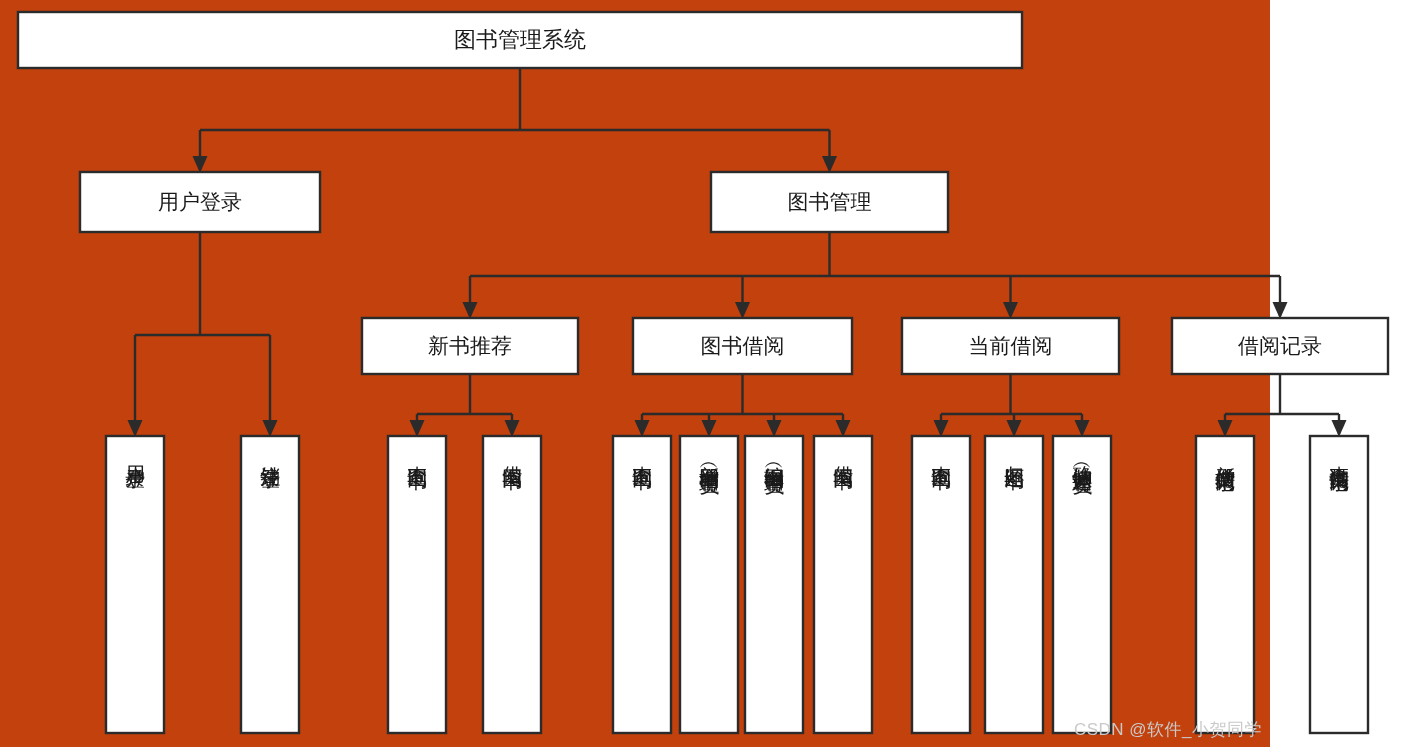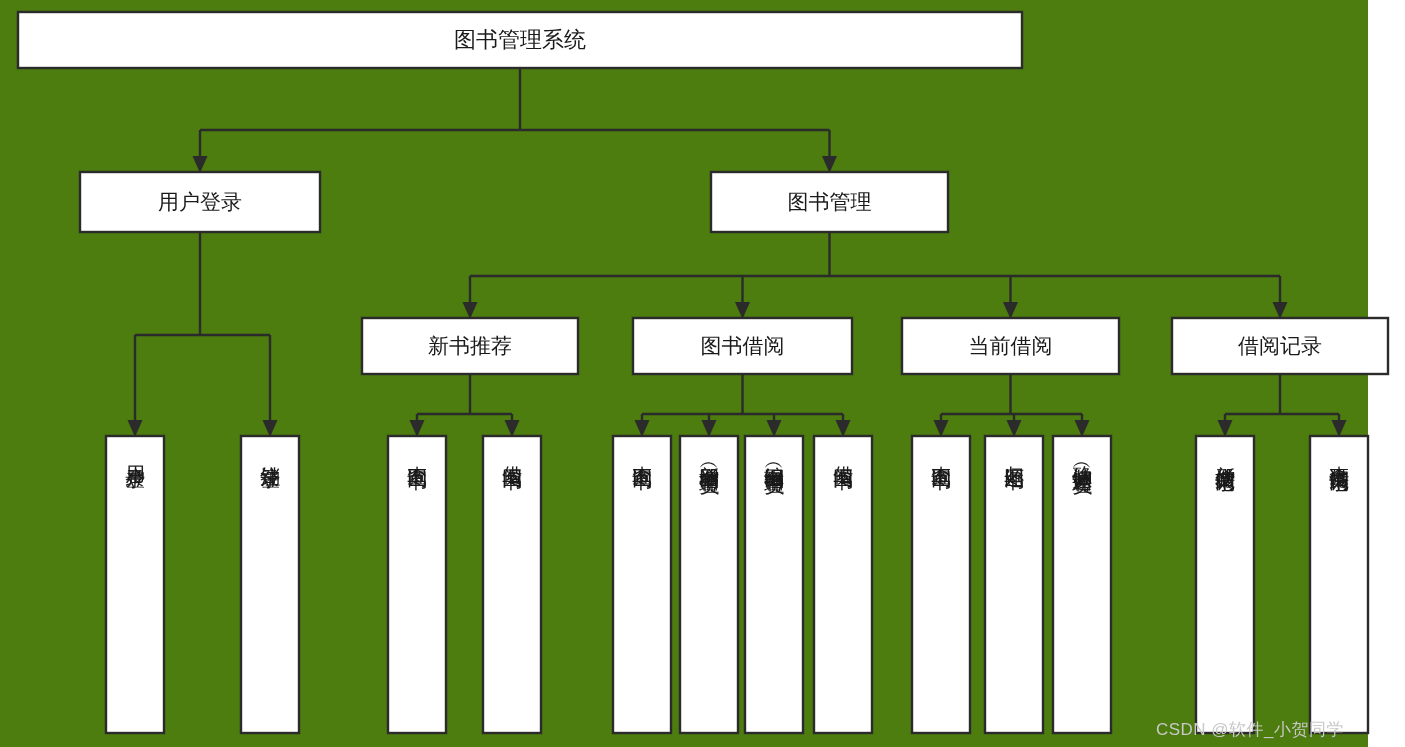--- a/index.html
+++ b/index.html
@@ -8,23 +8,23 @@
     background: #ffffff;
   }
   body {
     width: 1405px;
     height: 747px;
     font-family: "Liberation Sans", "DejaVu Sans", sans-serif;
     overflow: hidden;
   }
   #diagram-root {
     position: relative;
-    width: 1368px;
+    width: 1270px;
     height: 747px;
-    background: #4d7c0f;
+    background: #c2410c;
   }
   svg.diagram-canvas {
     position: absolute;
     top: 0;
     left: 0;
     width: 1405px;
     height: 747px;
   }
   .node-box {
     fill: #ffffff;
@@ -67,21 +67,21 @@
     text-orientation: upright;
     font-family: "Liberation Sans", "DejaVu Sans", sans-serif;
     font-size: 20px;
     line-height: 1.18;
     color: #1a1a1a;
     letter-spacing: 1.5px;
     white-space: nowrap;
   }
   .watermark {
     position: absolute;
-    right: 24px;
+    right: 8px;
     bottom: 6px;
     font-family: "Liberation Sans", "DejaVu Sans", sans-serif;
     font-size: 17px;
     color: #c9c9c9;
     letter-spacing: 0.5px;
     user-select: none;
   }
 </style>
 </head>
 <body>

